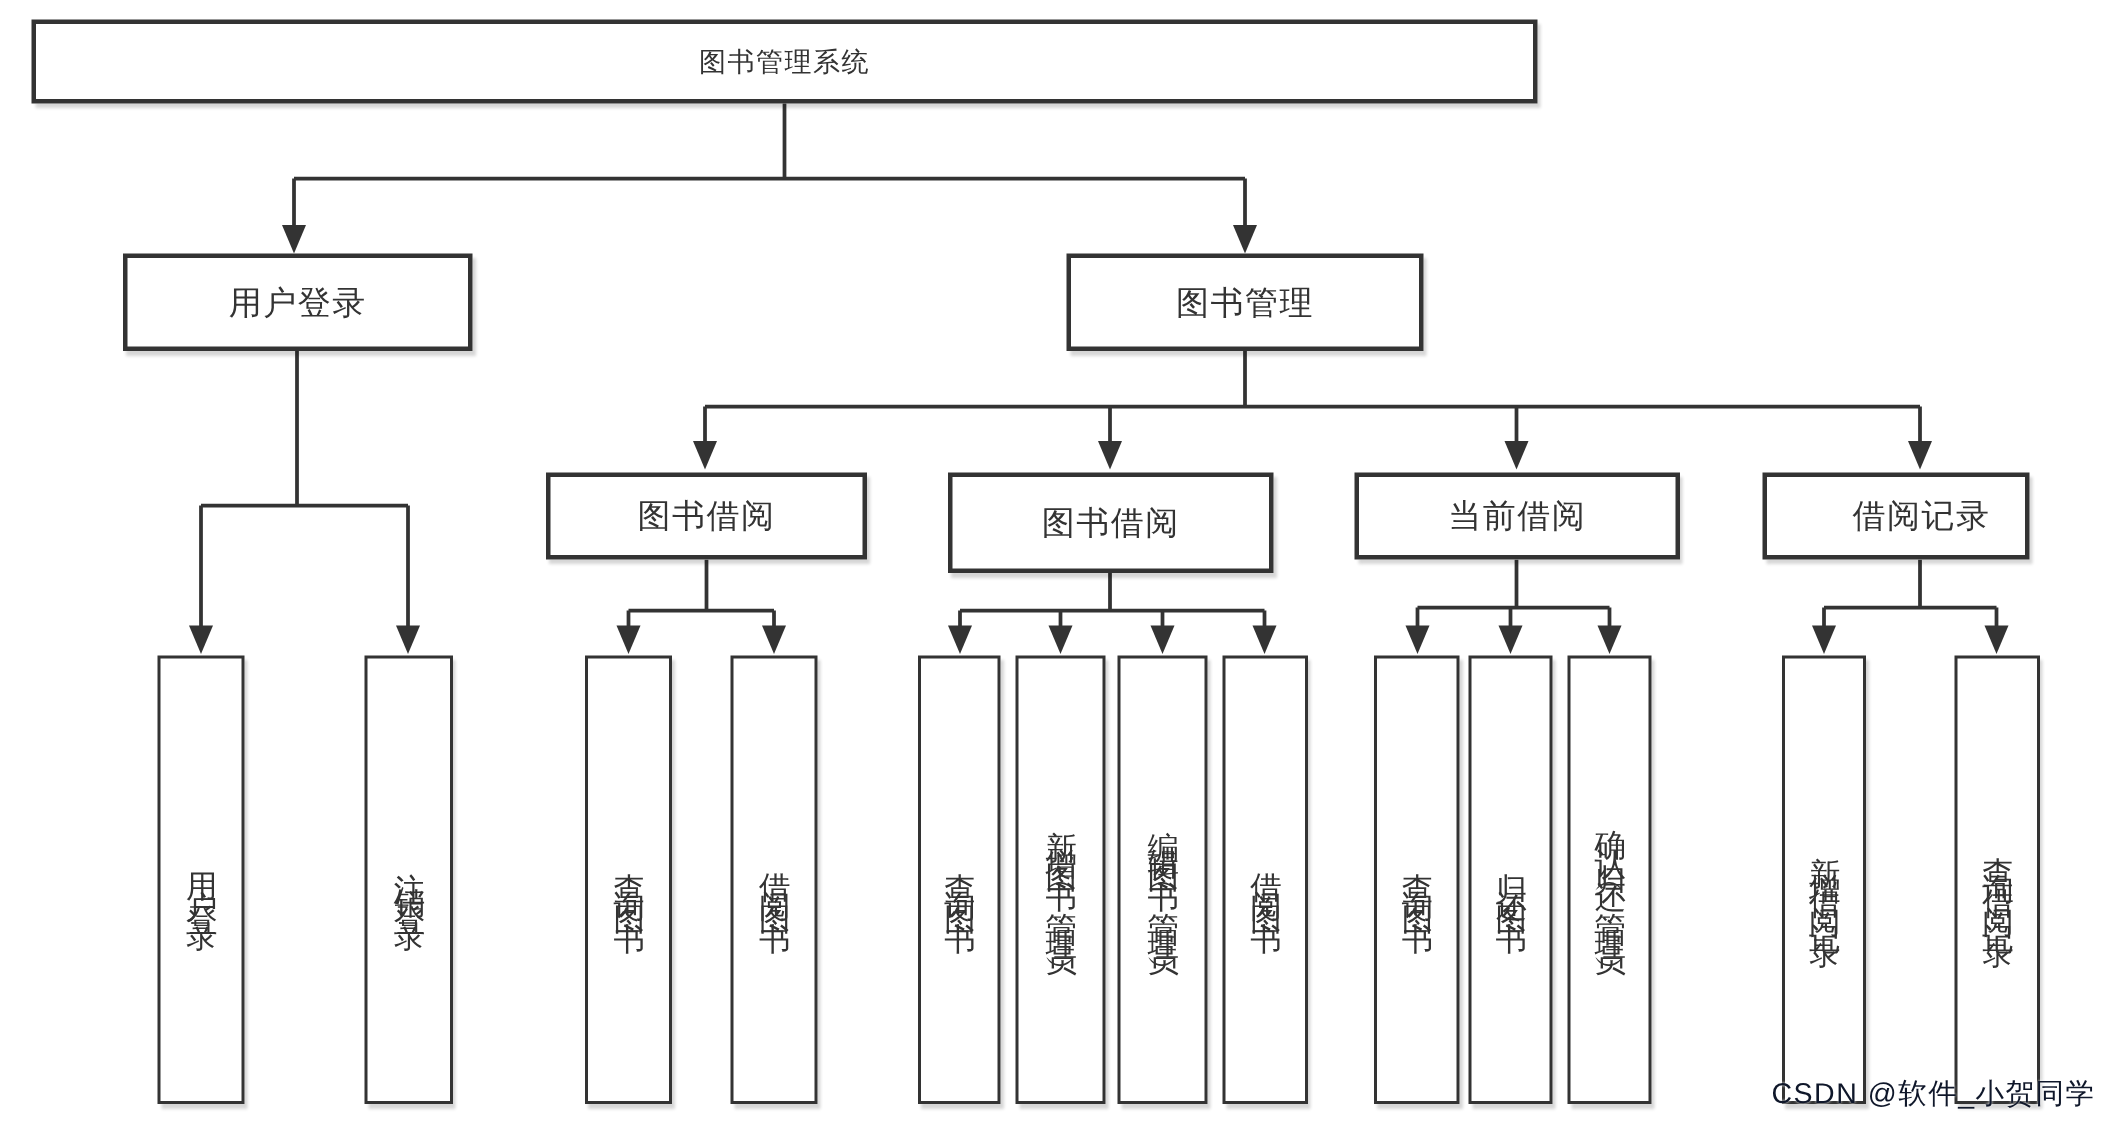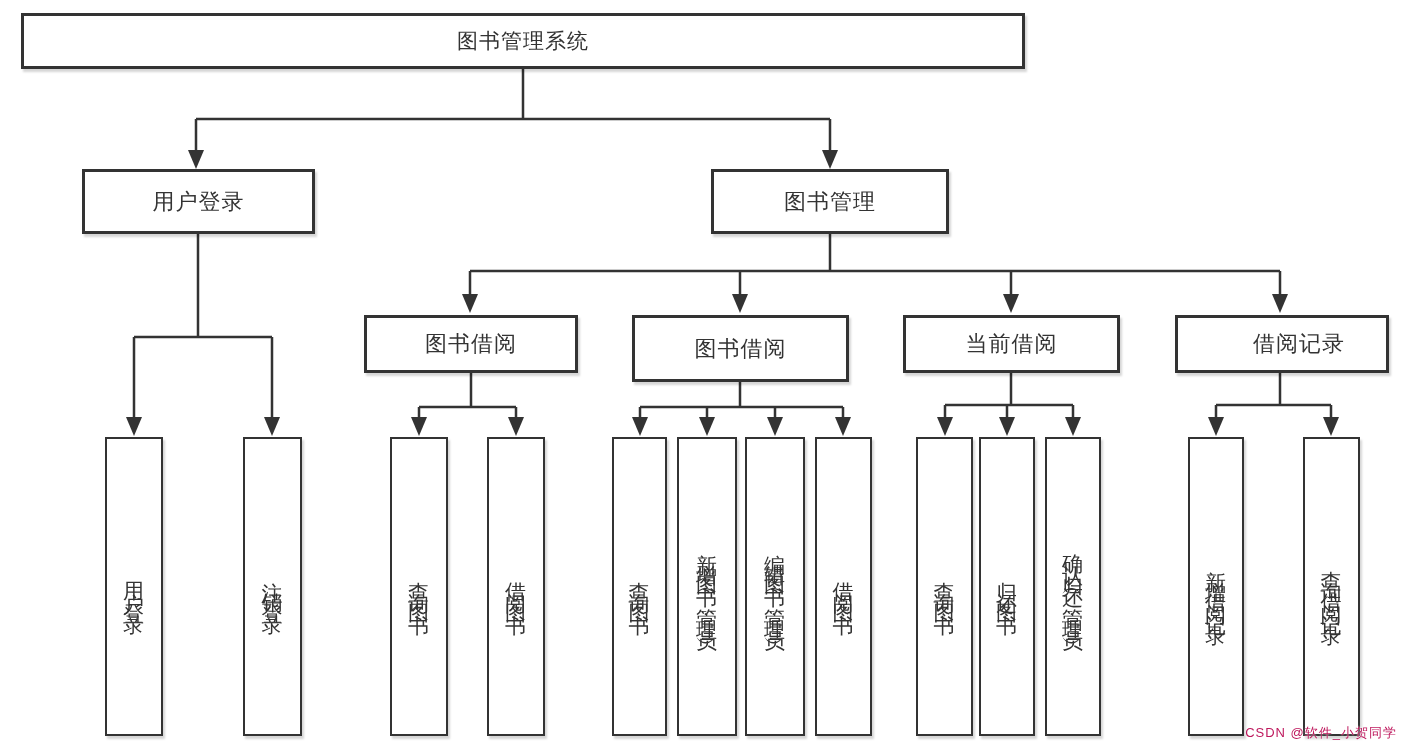--- a/index.html
+++ b/index.html
@@ -7,35 +7,35 @@
     position:relative;width:1405px;height:747px;background:#ffffff;
     font-family:"Liberation Sans","DejaVu Sans",sans-serif;overflow:hidden;
   }
   .hbox{
     position:absolute;box-sizing:border-box;background:#ffffff;
     border:3px solid #333333;
     display:flex;align-items:center;justify-content:center;
     font-size:22px;color:#333333;letter-spacing:1px;
     box-shadow:2px 3px 2px rgba(0,0,0,0.16);
   }
-  .hbox.root{font-size:21px;}
+  .hbox.root{font-size:18px;}
   .vbox{
     position:absolute;top:437px;height:299px;box-sizing:border-box;
     background:#ffffff;border:2px solid #333333;
     display:flex;align-items:center;justify-content:center;
     box-shadow:2px 3px 2px rgba(0,0,0,0.16);
   }
   .vbox span{
     writing-mode:vertical-rl;text-orientation:mixed;
     font-size:21px;letter-spacing:11px;line-height:1;color:#333333;
   }
   svg.connectors{position:absolute;left:0;top:0;}
   .wm{
     position:absolute;right:8px;bottom:5px;
-    font-size:13px;color:#be185d;letter-spacing:1px;
+    font-size:19px;color:#0f172a;letter-spacing:1px;
     text-shadow:0 0 2px #ffffff;
     white-space:nowrap;
   }
 </style>
 </head>
 <body>
 
 <div class="canvas">
 
   <svg class="connectors" width="1405" height="747" viewBox="0 0 1405 747">
@@ -79,21 +79,21 @@
   </svg>
 
   <div class="hbox root" style="left:21px;top:13px;width:1004px;height:56px;">图书管理系统</div>
 
   <div class="hbox" style="left:82px;top:169px;width:233px;height:65px;">用户登录</div>
   <div class="hbox" style="left:711px;top:169px;width:238px;height:65px;font-family:Liberation Mono, monospace;">图书管理</div>
 
   <div class="hbox" style="left:364px;top:315px;width:214px;height:58px;">图书借阅</div>
   <div class="hbox" style="left:632px;top:315px;width:217px;height:67px;">图书借阅</div>
   <div class="hbox" style="left:903px;top:315px;width:217px;height:58px;font-family:Liberation Serif, serif;">当前借阅</div>
-  <div class="hbox" style="left:1175px;top:315px;width:214px;height:58px;padding-left:34px;">借阅记录</div>
+  <div class="hbox" style="left:1175px;top:315px;width:178px;height:58px;padding-left:34px;">借阅记录</div>
 
   <div class="vbox" style="left:105px;width:58px;">
     <span>用户登录</span>
   </div>
   <div class="vbox" style="left:243px;width:59px;">
     <span>注销登录</span>
   </div>
 
   <div class="vbox" style="left:390px;width:58px;">
     <span>查询图书</span>

